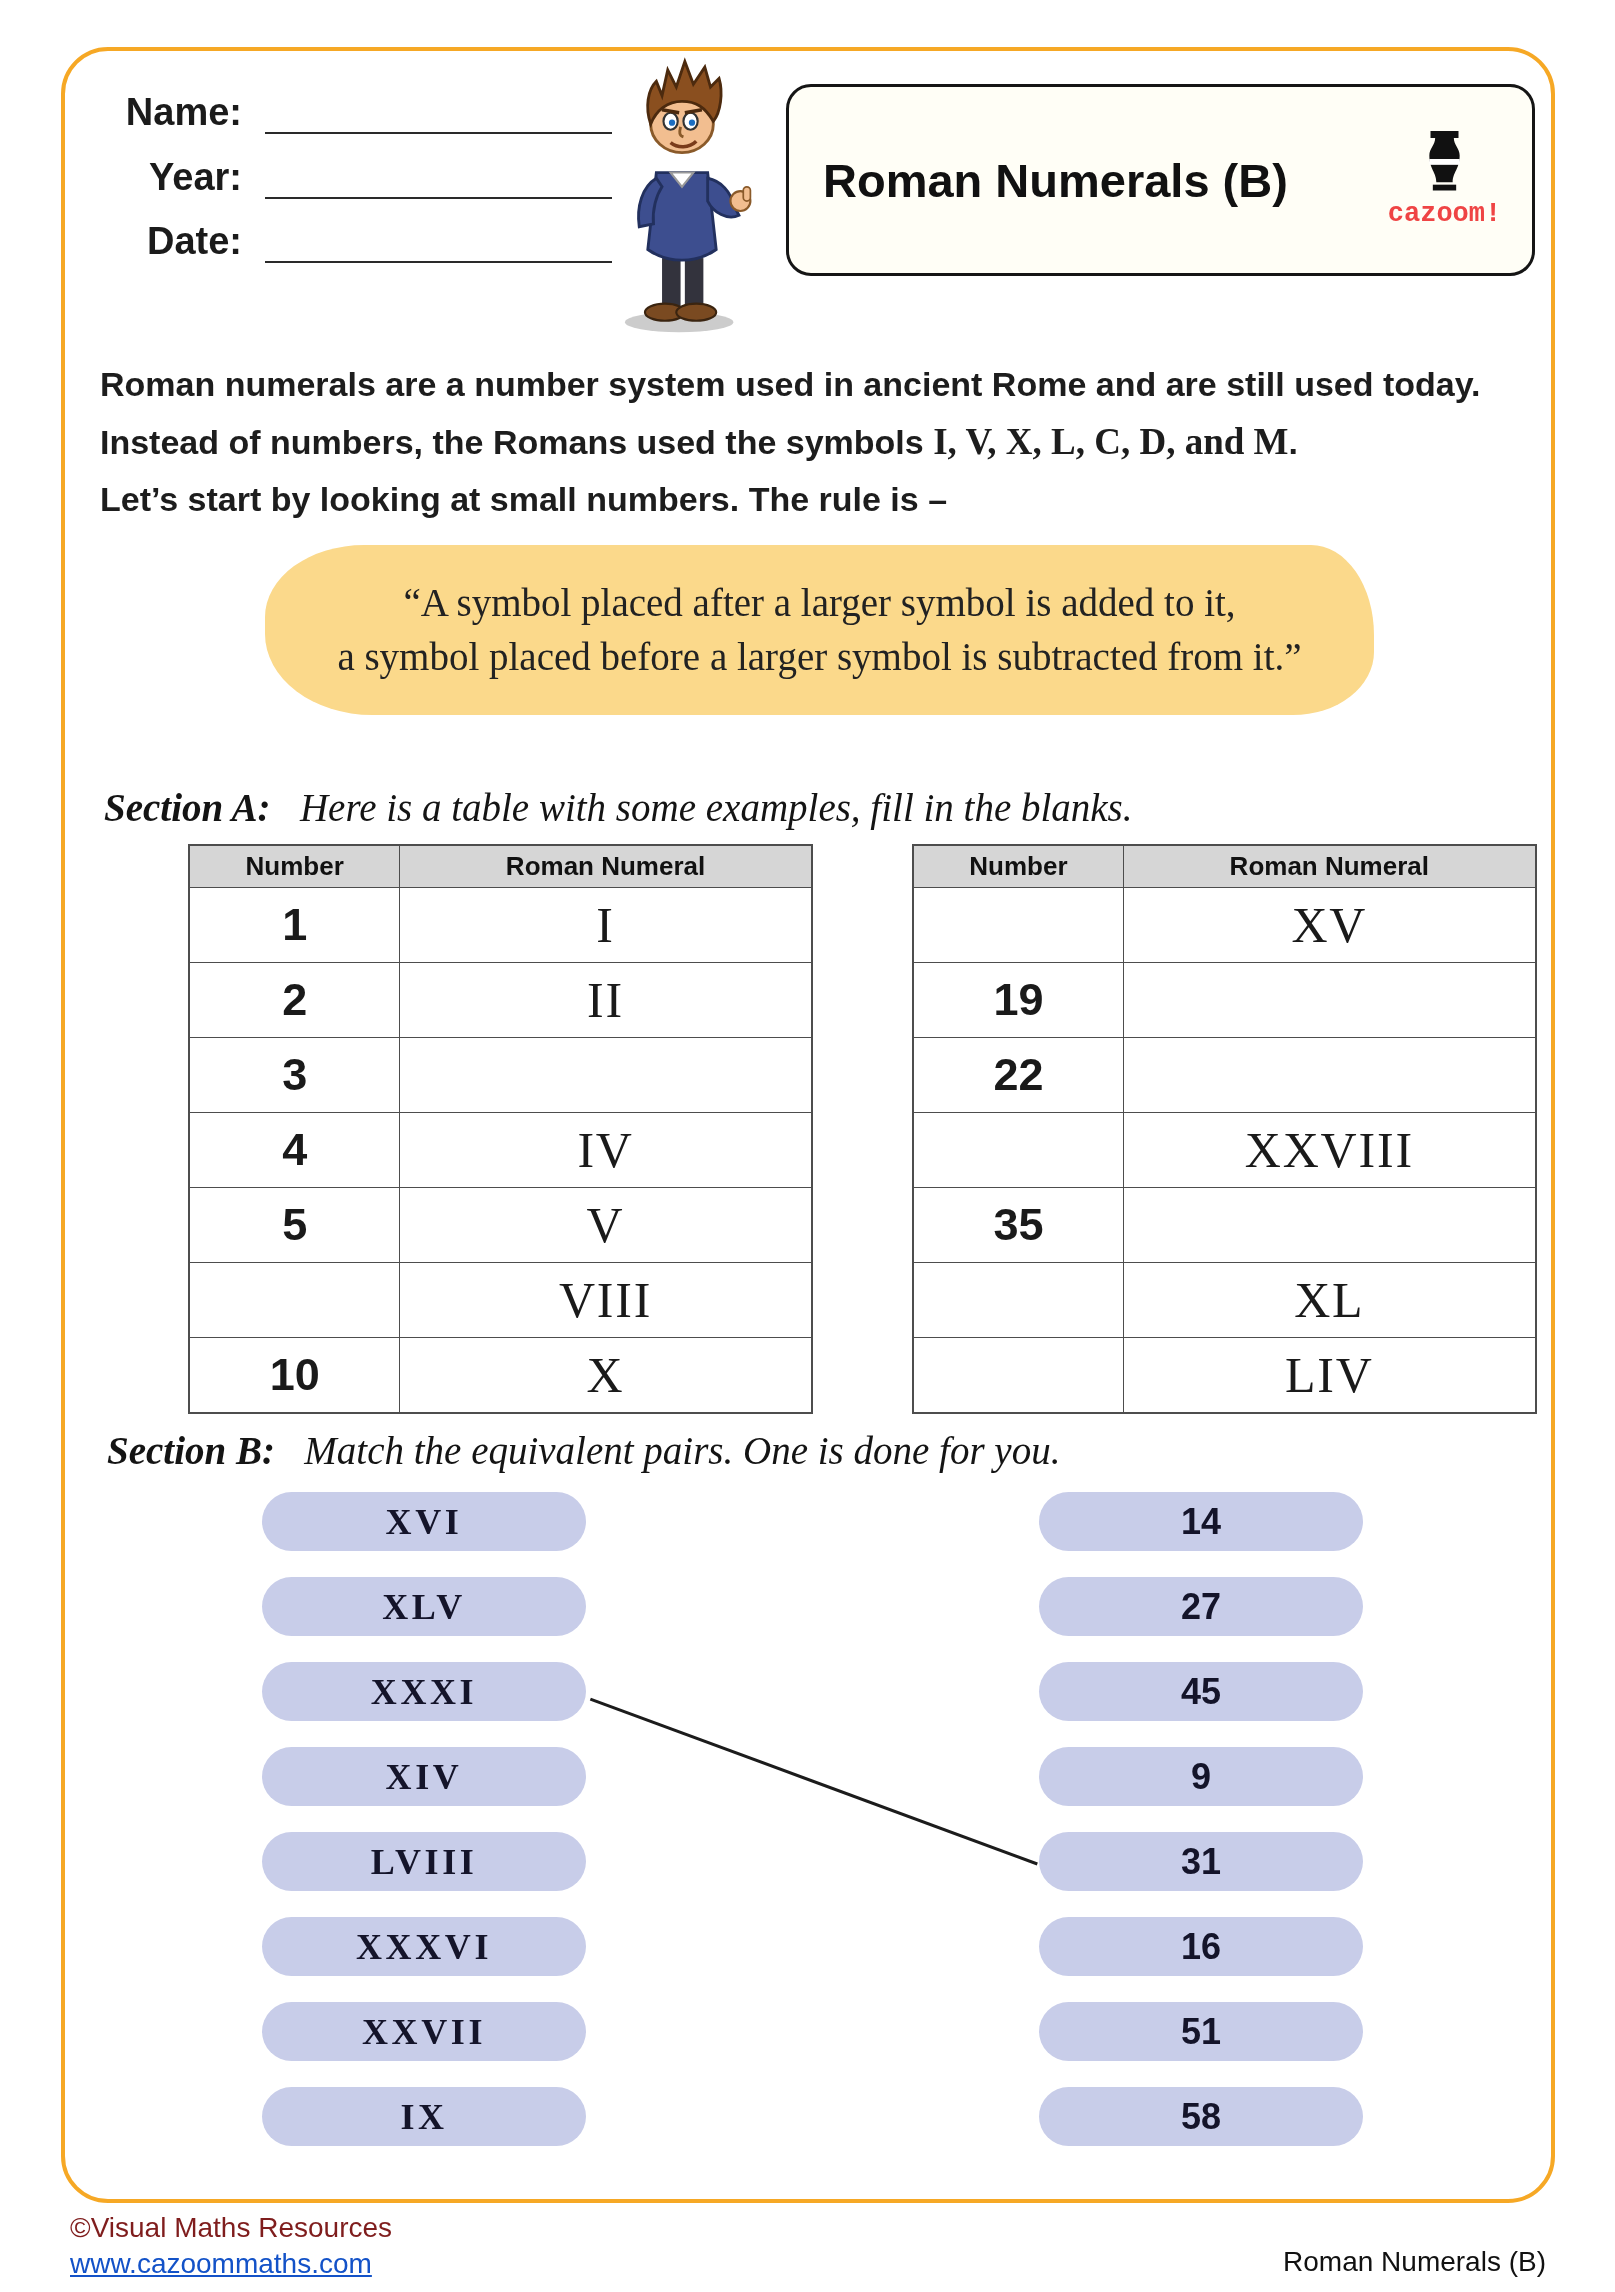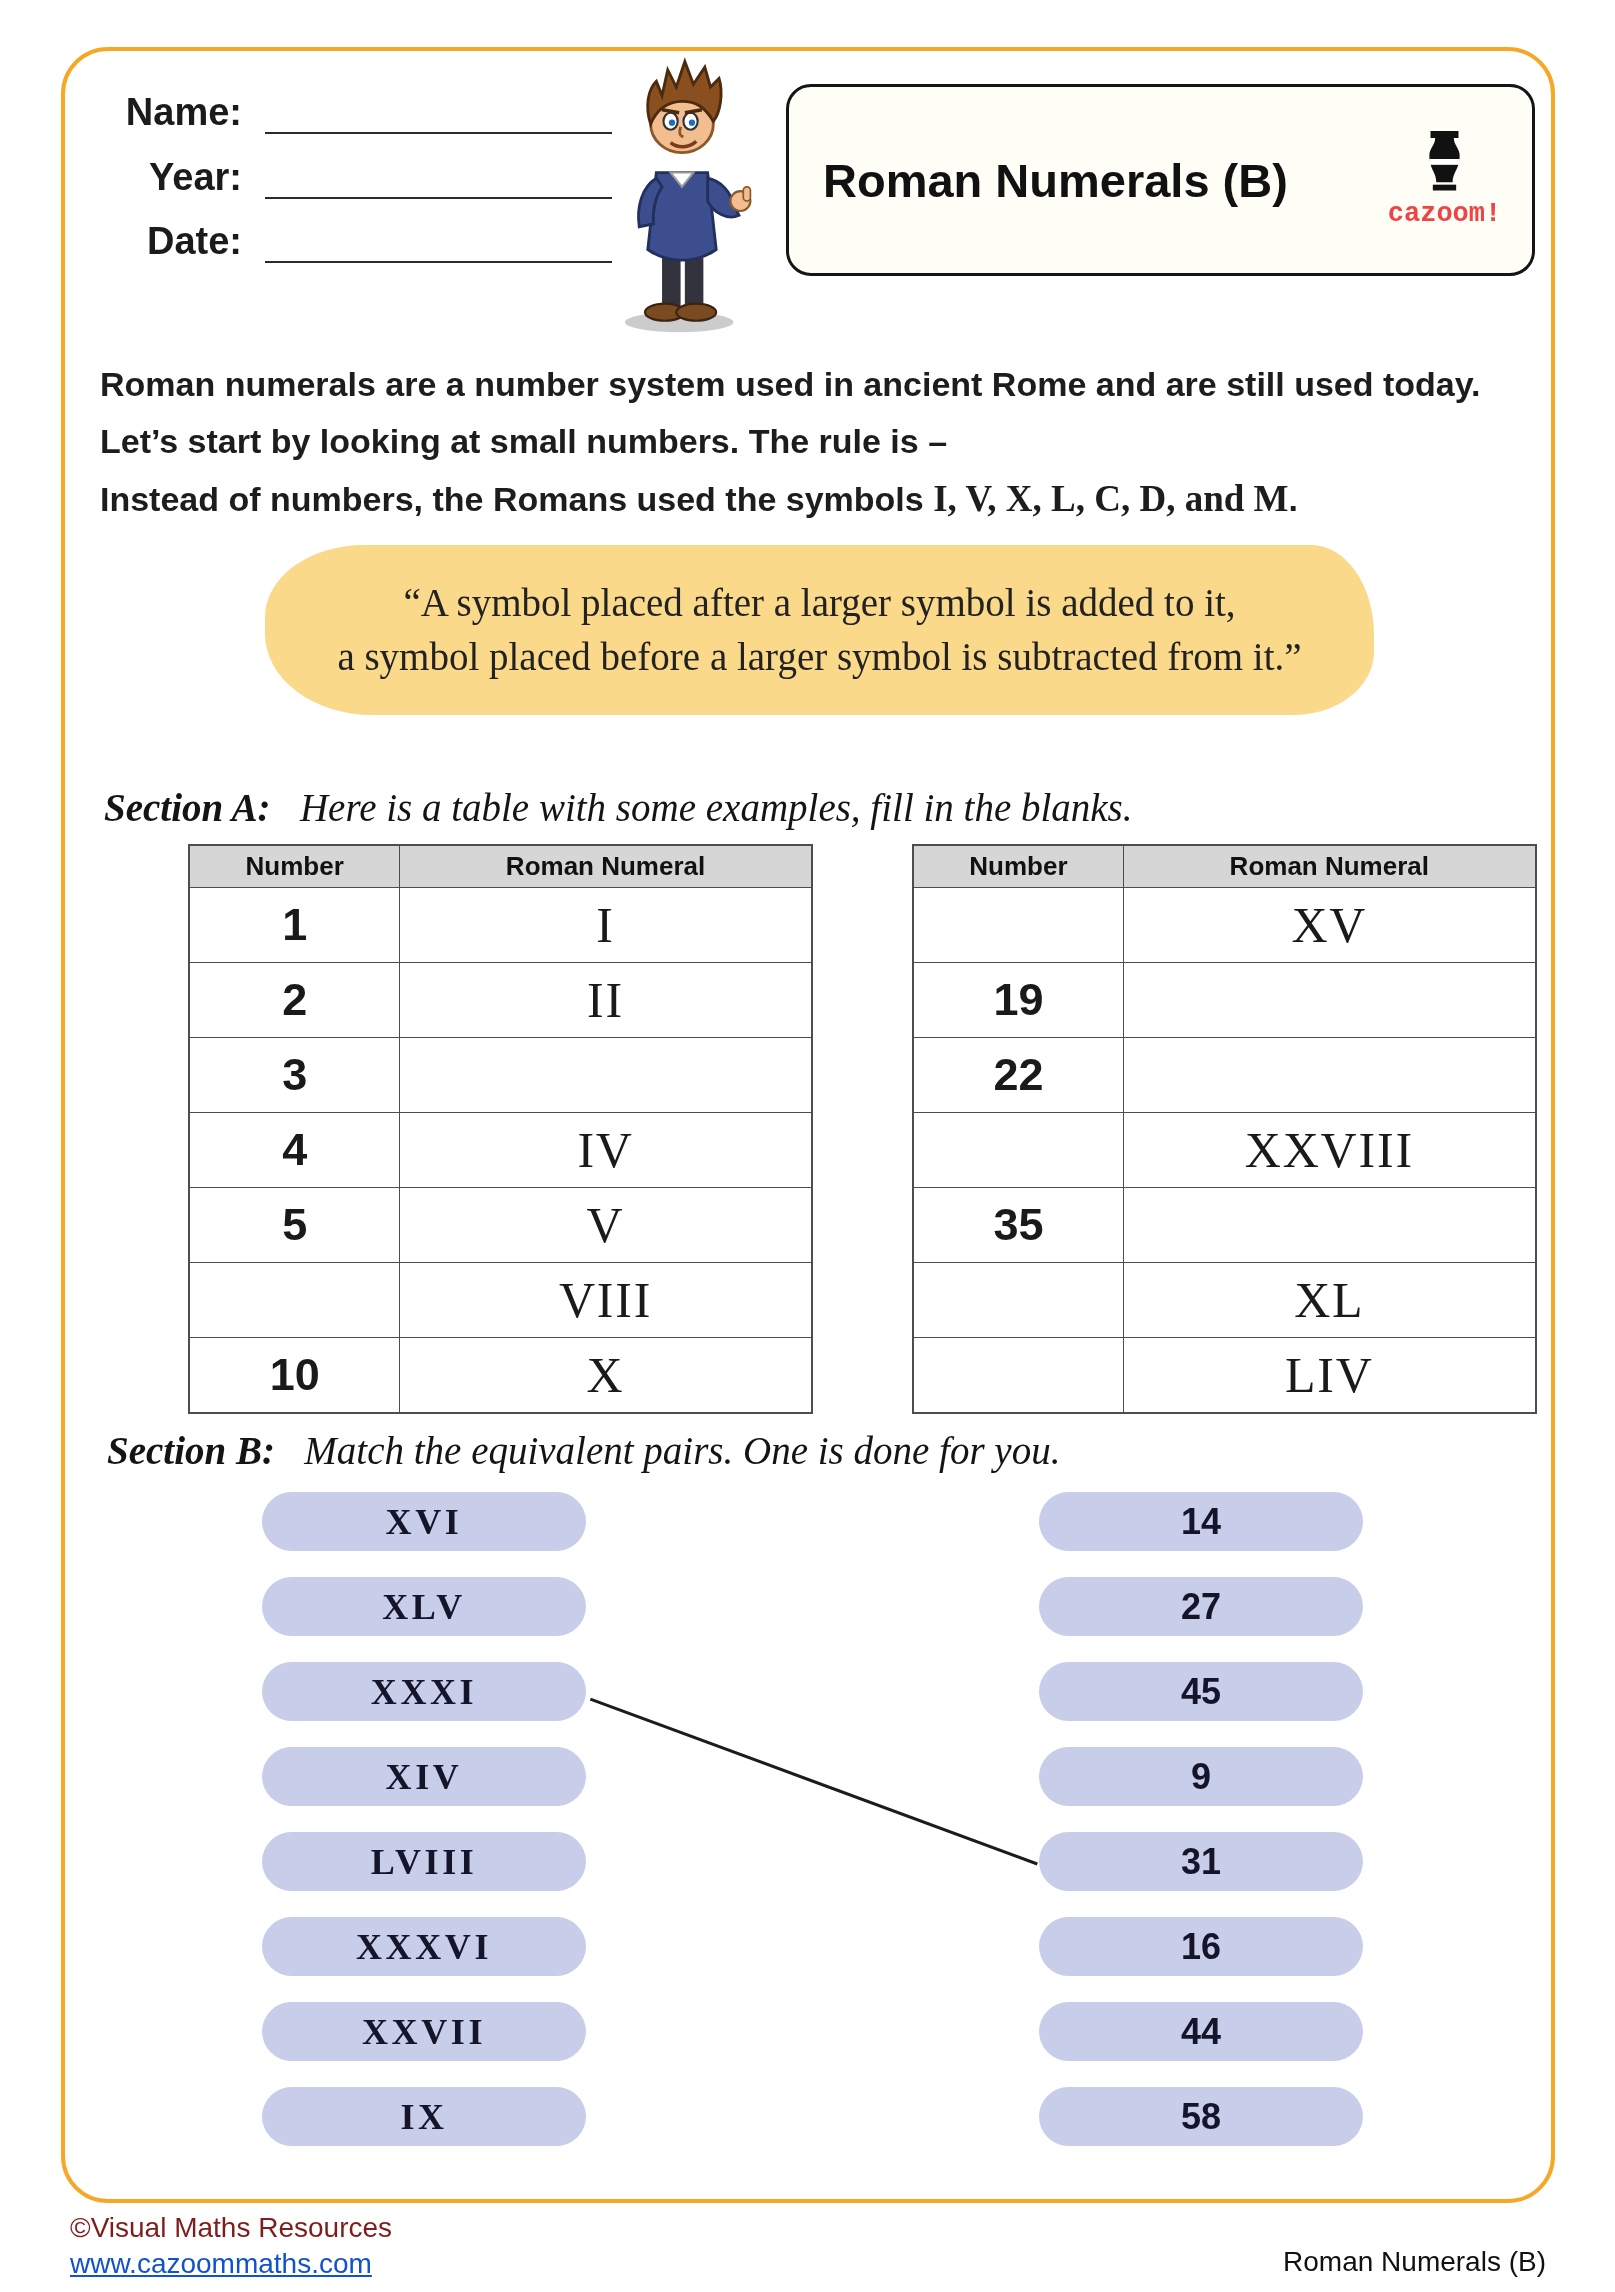--- a/index.html
+++ b/index.html
@@ -129,22 +129,22 @@
           <rect x="7" y="24" width="26" height="5" fill="#fff"></rect>
           <rect x="10" y="46" width="20" height="5" fill="#111"></rect>
         </svg>
       </span>
       <span class="logo-word">cazoom!</span>
     </div>
   </div>
 
   <div class="intro">
     <div>Roman numerals are a number system used in ancient Rome and are still used today.</div>
+    <div><span>Instead of numbers, the Romans used the symbols </span><span class="symbols">I, V, X, L, C, D, and M</span><span>.</span></div>
     <div>Let’s start by looking at small numbers. The rule is –</div>
-    <div><span>Instead of numbers, the Romans used the symbols </span><span class="symbols">I, V, X, L, C, D, and M</span><span>.</span></div>
   </div>
 
   <div class="quote">
     <div>“A symbol placed after a larger symbol is added to it,</div>
     <div>a symbol placed before a larger symbol is subtracted from it.”</div>
   </div>
 
   <div class="section-head section-a-head">
     <span class="sec-label">Section A:</span>
     <span class="sec-instr">Here is a table with some examples, fill in the blanks.</span>
@@ -273,21 +273,21 @@
       <div class="pill">
         <span class="pill-num">9</span>
       </div>
       <div class="pill">
         <span class="pill-num">31</span>
       </div>
       <div class="pill">
         <span class="pill-num">16</span>
       </div>
       <div class="pill">
-        <span class="pill-num">44</span>
+        <span class="pill-num">51</span>
       </div>
       <div class="pill">
         <span class="pill-num">58</span>
       </div>
     </div>
 
   <svg class="match-overlay" viewBox="0 0 1804 2560" width="1616" height="2293">
     <line x1="659" y1="1897" x2="1158" y2="2081" stroke="#1c1c1c" stroke-width="3.5"></line>
   </svg>
 

